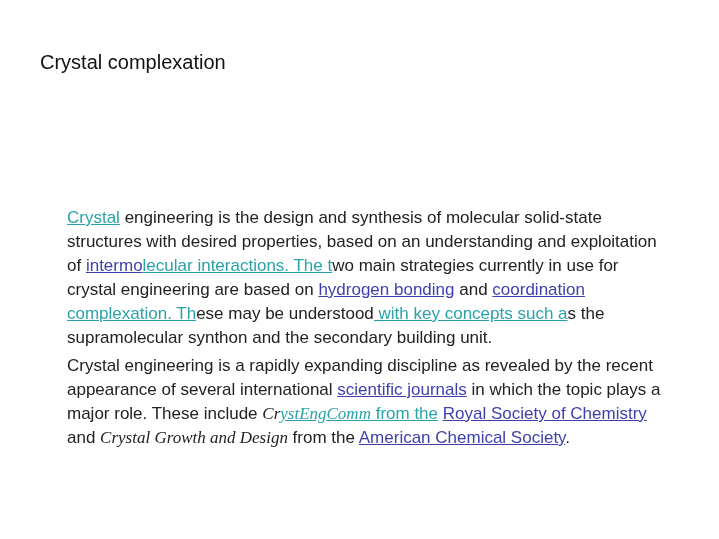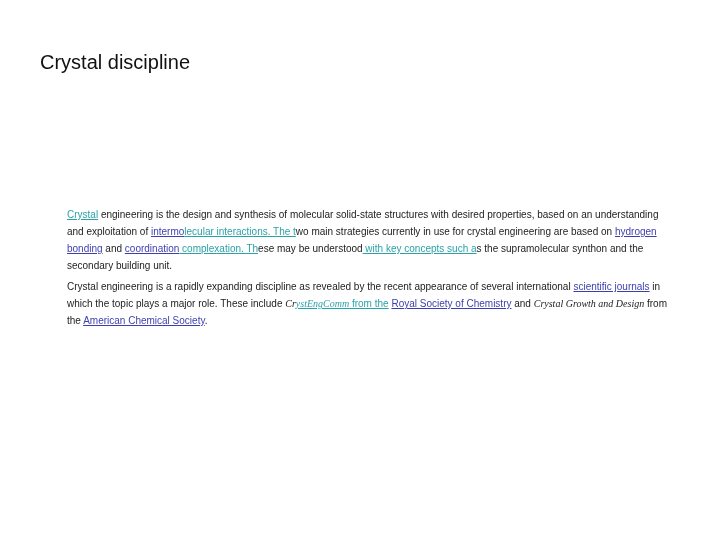--- a/index.html
+++ b/index.html
@@ -23,22 +23,22 @@
       font-weight: normal;
       color: #111111;
       margin: 0;
       letter-spacing: 0px;
     }
     .content {
       position: absolute;
       left: 67px;
       top: 206px;
       width: 600px;
-      font-size: 10px;
-      line-height: 17px;
+      font-size: 17px;
+      line-height: 24px;
       color: #222222;
     }
     .content p {
       margin: 0 0 4px 0;
     }
     a {
       text-decoration: underline;
     }
     .link-teal {
       color: #2aa3a8;
@@ -47,21 +47,21 @@
       color: #3d3fb0;
     }
     .italic {
       font-style: italic;
       font-family: Liberation Serif, serif;
     }
   </style>
 </head>
 <body>
 
-<h1 class="slide-title">Crystal discipline</h1>
+<h1 class="slide-title">Crystal complexation</h1>
 
 <div class="content">
   <p>
     <a class="link-teal">Crystal</a><span> engineering is the design and synthesis of molecular solid-state structures with desired properties, based on an understanding and exploitation of </span><a class="link-blue">intermo</a><a class="link-teal">lecular interactions. The t</a><span>wo main strategies currently in use for crystal engineering are based on </span><a class="link-blue">hydrogen bonding</a><span> and </span><a class="link-blue">coordination</a><a class="link-teal"> complexation. Th</a><span>ese may be understood</span><a class="link-teal"> with key concepts such a</a><span>s the supramolecular synthon and the secondary building unit.</span>
   </p>
   <p>
     <span>Crystal engineering is a rapidly expanding discipline as revealed by the recent appearance of several international </span><a class="link-blue">scientific journals</a><span> in which the topic plays a major role. These include </span><span class="italic">Cr</span><a class="link-teal italic">ystEngComm</a><a class="link-teal"> from the</a><span> </span><a class="link-blue">Royal Society of Chemistry</a><span> and </span><span class="italic">Crystal Growth and Design</span><span> from the </span><a class="link-blue">American Chemical Society</a><span>.</span>
   </p>
 </div>
 

